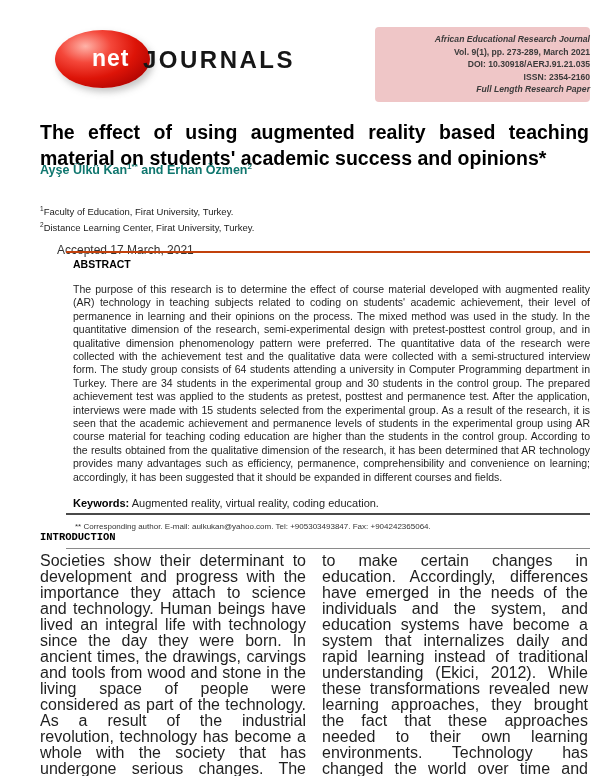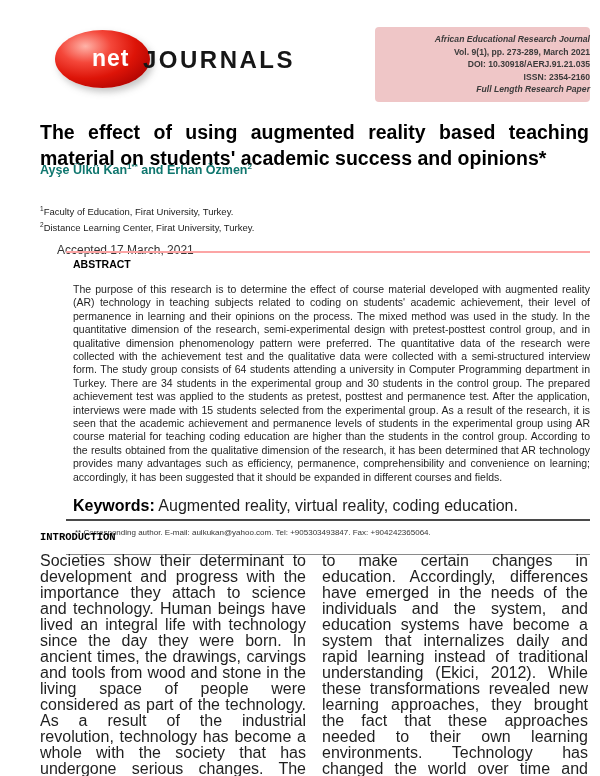--- a/index.html
+++ b/index.html
@@ -59,35 +59,35 @@
     font-size:9.5px; line-height:12.5px; color:#222;
   }
   .affiliations sup { font-size:6.5px; vertical-align:super; }
   .accepted {
     position:absolute; left:40px; top:243px;
     font-size:12px; color:#333;margin-left:17px;
   }
   
   .abstract {
     position:absolute; left:66px; top:251px; width:524px;
-    border-top:2px solid #fca5a5;
+    border-top:2px solid #c2410c;
   }
   .abstract-heading {
     margin:5px 0 0 7px;
     font-size:10.5px; font-weight:bold; color:#000;
   }
   .abstract-body {
     margin:13px 0 0 7px;
     font-size:10.5px; line-height:13.4px;
     text-align:justify; color:#1f1f1f;
   }
   .keywords-row {
     margin-top:13px;
     padding:0 0 4px 7px;
-    font-size:16px;
+    font-size:11px;
     border-bottom:2px solid #4a4a4a;
     color:#1f1f1f;
   }
   .kw-label { font-weight:bold; color:#000; }
   .footnotes {
     padding:7px 0 7px 9px;
     border-bottom:1.5px solid #8a8a8a;
     font-size:8px; line-height:10px; color:#333;
   }
   .footnotes p { margin-bottom:6px; }

